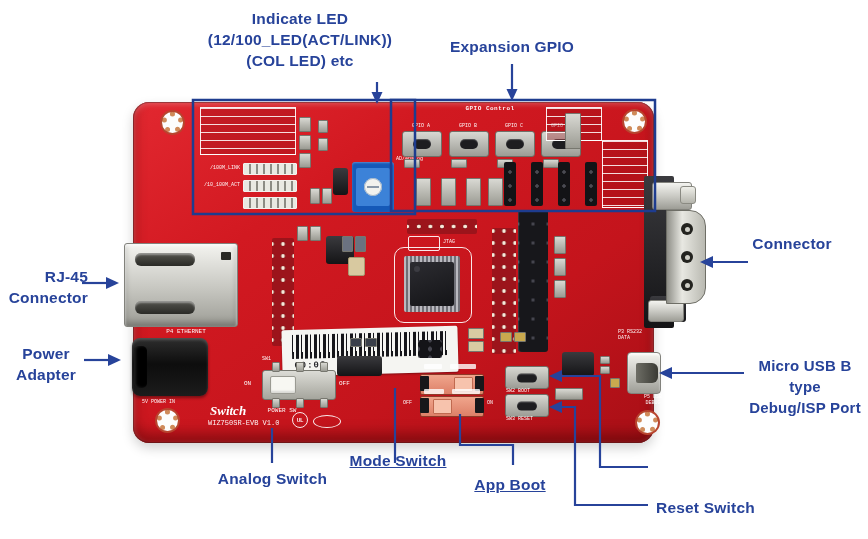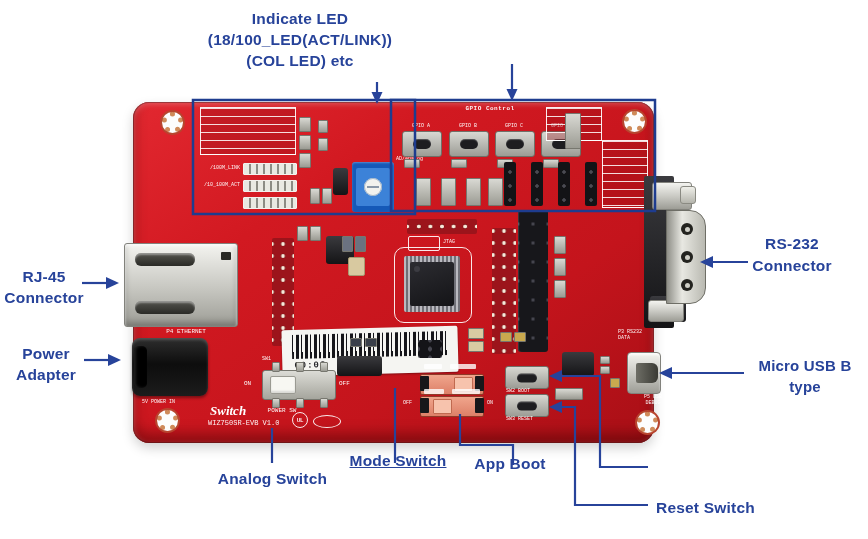--- a/index.html
+++ b/index.html
@@ -271,40 +271,41 @@
       <polygon points="121,360 108,354 108,366"></polygon>
       <polygon points="700,262 713,256 713,268"></polygon>
       <polygon points="659,373 672,367 672,379"></polygon>
       <polygon points="549,376 562,370 562,382"></polygon>
       <polygon points="549,407 562,401 562,413"></polygon>
     </g>
   </svg>
 
   <div class="callout" style="left:150px;top:8px;width:300px;">
     <div>Indicate LED</div>
-    <div>(18/100_LED(ACT/LINK))</div>
+    <div>(12/100_LED(ACT/LINK))</div>
     <div>(COL LED) etc</div>
   </div>
-  <div class="callout" style="left:0;top:266px;width:88px;">
+  <div class="callout" style="left:437px;top:36px;width:150px;">Expansion GPIO</div>
+  <div class="callout" style="left:0;top:266px;width:88px;text-align:right;">
     <div>RJ-45</div>
       <div>Connector</div>
   </div>
   <div class="callout" style="left:0;top:343px;width:92px;">
     <div>Power</div>
       <div>Adapter</div>
   </div>
   <div class="callout" style="left:737px;top:233px;width:110px;line-height:22px;">
-    <div>RS-232</div>
       <div>Connector</div>
   </div>
   <div class="callout" style="left:742px;top:355px;width:126px;font-size:15px;">
     <div>Micro USB B type</div>
+      <div>Debug/ISP Port</div>
   </div>
   <div class="callout" style="left:200px;top:468px;width:145px;">Analog Switch</div>
   <div class="callout" style="left:325px;top:450px;width:146px;text-decoration:underline;">
     <div>Mode Switch</div>
   </div>
-  <div class="callout" style="left:448px;top:453px;width:124px;">
+  <div class="callout" style="left:448px;top:474px;width:124px;text-decoration:underline;">
     <div>App Boot</div>
   </div>
   <div class="callout left" style="left:656px;top:497px;width:130px;">Reset Switch</div>
 
 </div>
 
 </body></html>

